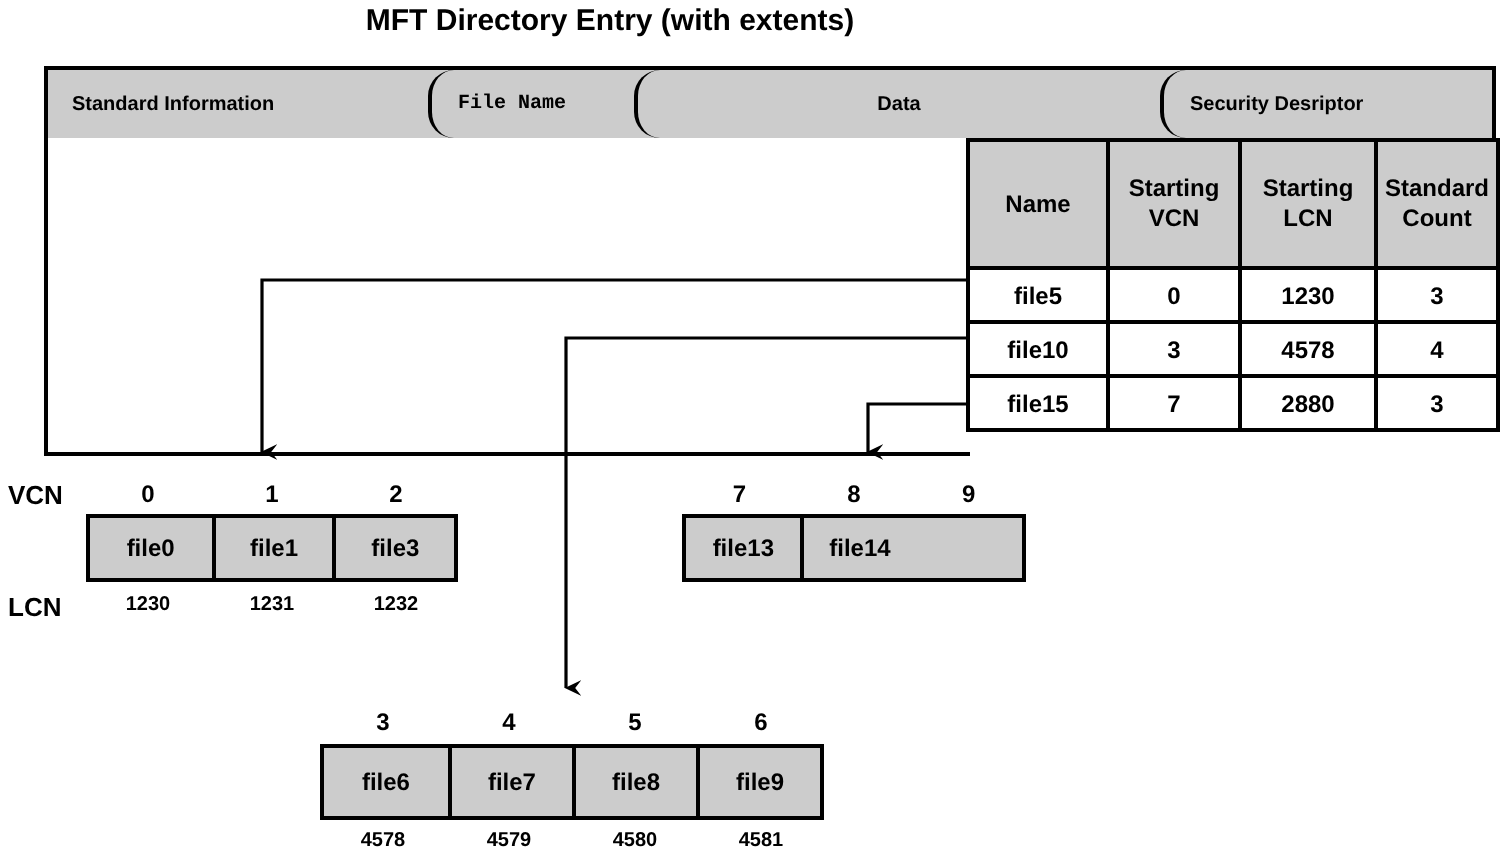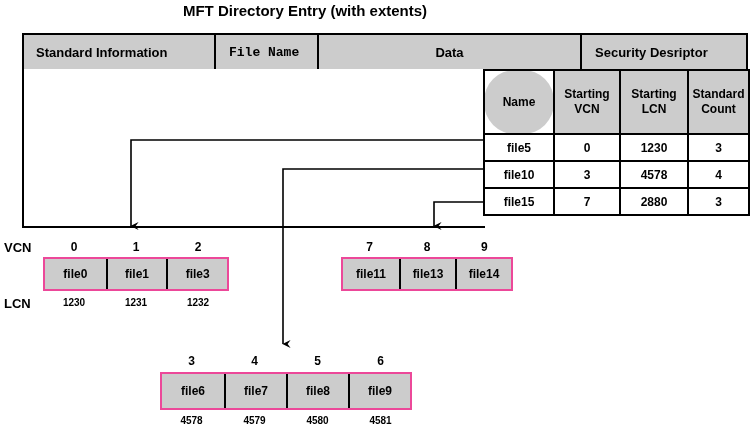--- a/index.html
+++ b/index.html
@@ -40,24 +40,25 @@
     height: 38px;
     box-sizing: border-box;
     border: 2px solid #000;
     background: #cccccc;
     display: flex;
   }
   .mft-cell {
     box-sizing: border-box;
     display: flex;
     align-items: center;
-    font-size: 13px;
+    font-size: 10px;
     font-weight: bold;
     white-space: nowrap;
     height: 100%;
+    border-radius: 13px;
   }
   .mft-cell + .mft-cell { border-left: 2px solid #000; }
   .mft-cell.c1 { width: 190px; padding-left: 12px; }
   .mft-cell.c2 { width: 103px; padding-left: 13px; font-family: Liberation Mono, monospace; }
   .mft-cell.c3 { width: 166px; padding-left: 13px; }
   .mft-cell.c4 { flex: 1 1 auto; justify-content: center; }
 
   
   .mft-body {
     position: absolute;
@@ -89,31 +90,31 @@
     padding: 0;
     height: 27px;
     box-sizing: border-box;
   }
   .ext-table thead th {
     background: #cccccc;
     height: 64px;
     line-height: 15px;
     vertical-align: middle;
   }
-  .ext-table .col-name  { width: 70px; border-radius: 31px; }
+  .ext-table .col-name  { width: 70px; }
   .ext-table .col-svcn  { width: 66px; }
   .ext-table .col-slcn  { width: 68px; }
   .ext-table .col-cc    { width: 61px; }
   .ext-table tbody td.name-cell { text-align: center; }
 
   
   .run {
     position: absolute;
     box-sizing: border-box;
-    border: 2px solid #ec4899;
+    border: 2px solid #000000;
     background: #cccccc;
     display: flex;
   }
   .run .cluster {
     box-sizing: border-box;
     display: flex;
     align-items: center;
     justify-content: center;
     font-size: 12px;
     font-weight: bold;
@@ -263,21 +264,20 @@
     <span>1231</span>
     <span>1232</span>
   </div>
 
   <div class="numrow vcn-b">
     <span>7</span>
     <span>8</span>
     <span>9</span>
   </div>
   <div class="run run-b">
-    <div class="cluster">file11</div>
     <div class="cluster">file13</div>
     <div class="cluster">file14</div>
   </div>
 
   <div class="numrow vcn-c">
     <span>3</span>
     <span>4</span>
     <span>5</span>
     <span>6</span>
   </div>

